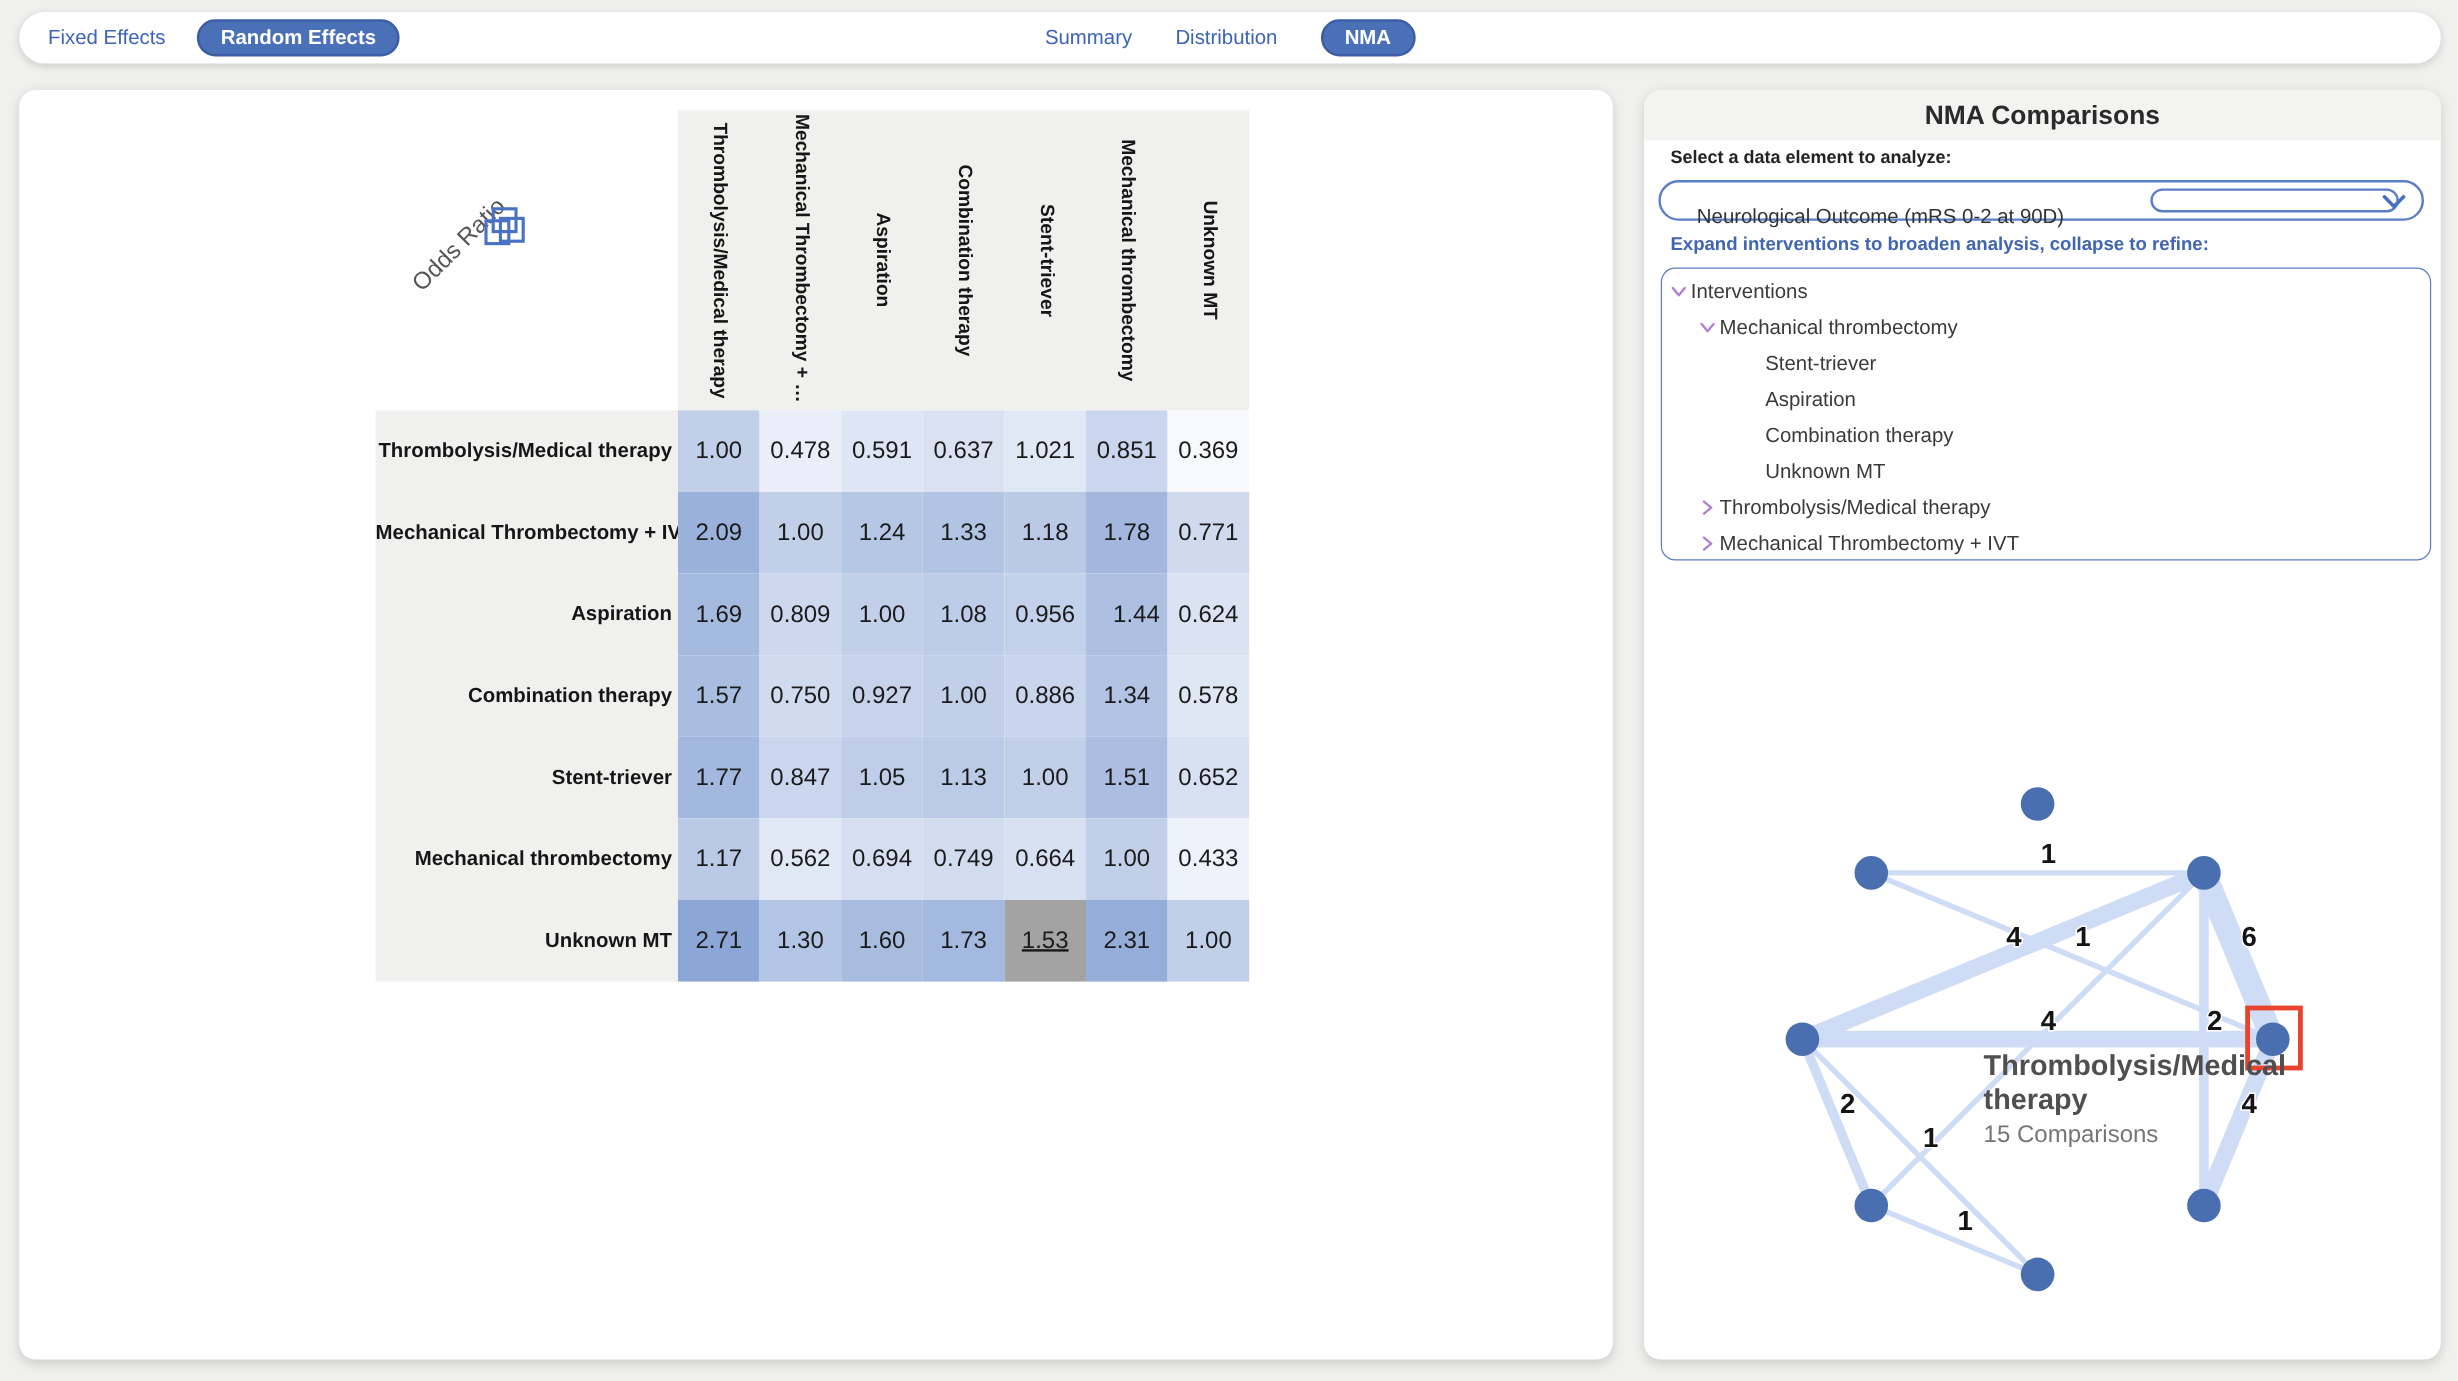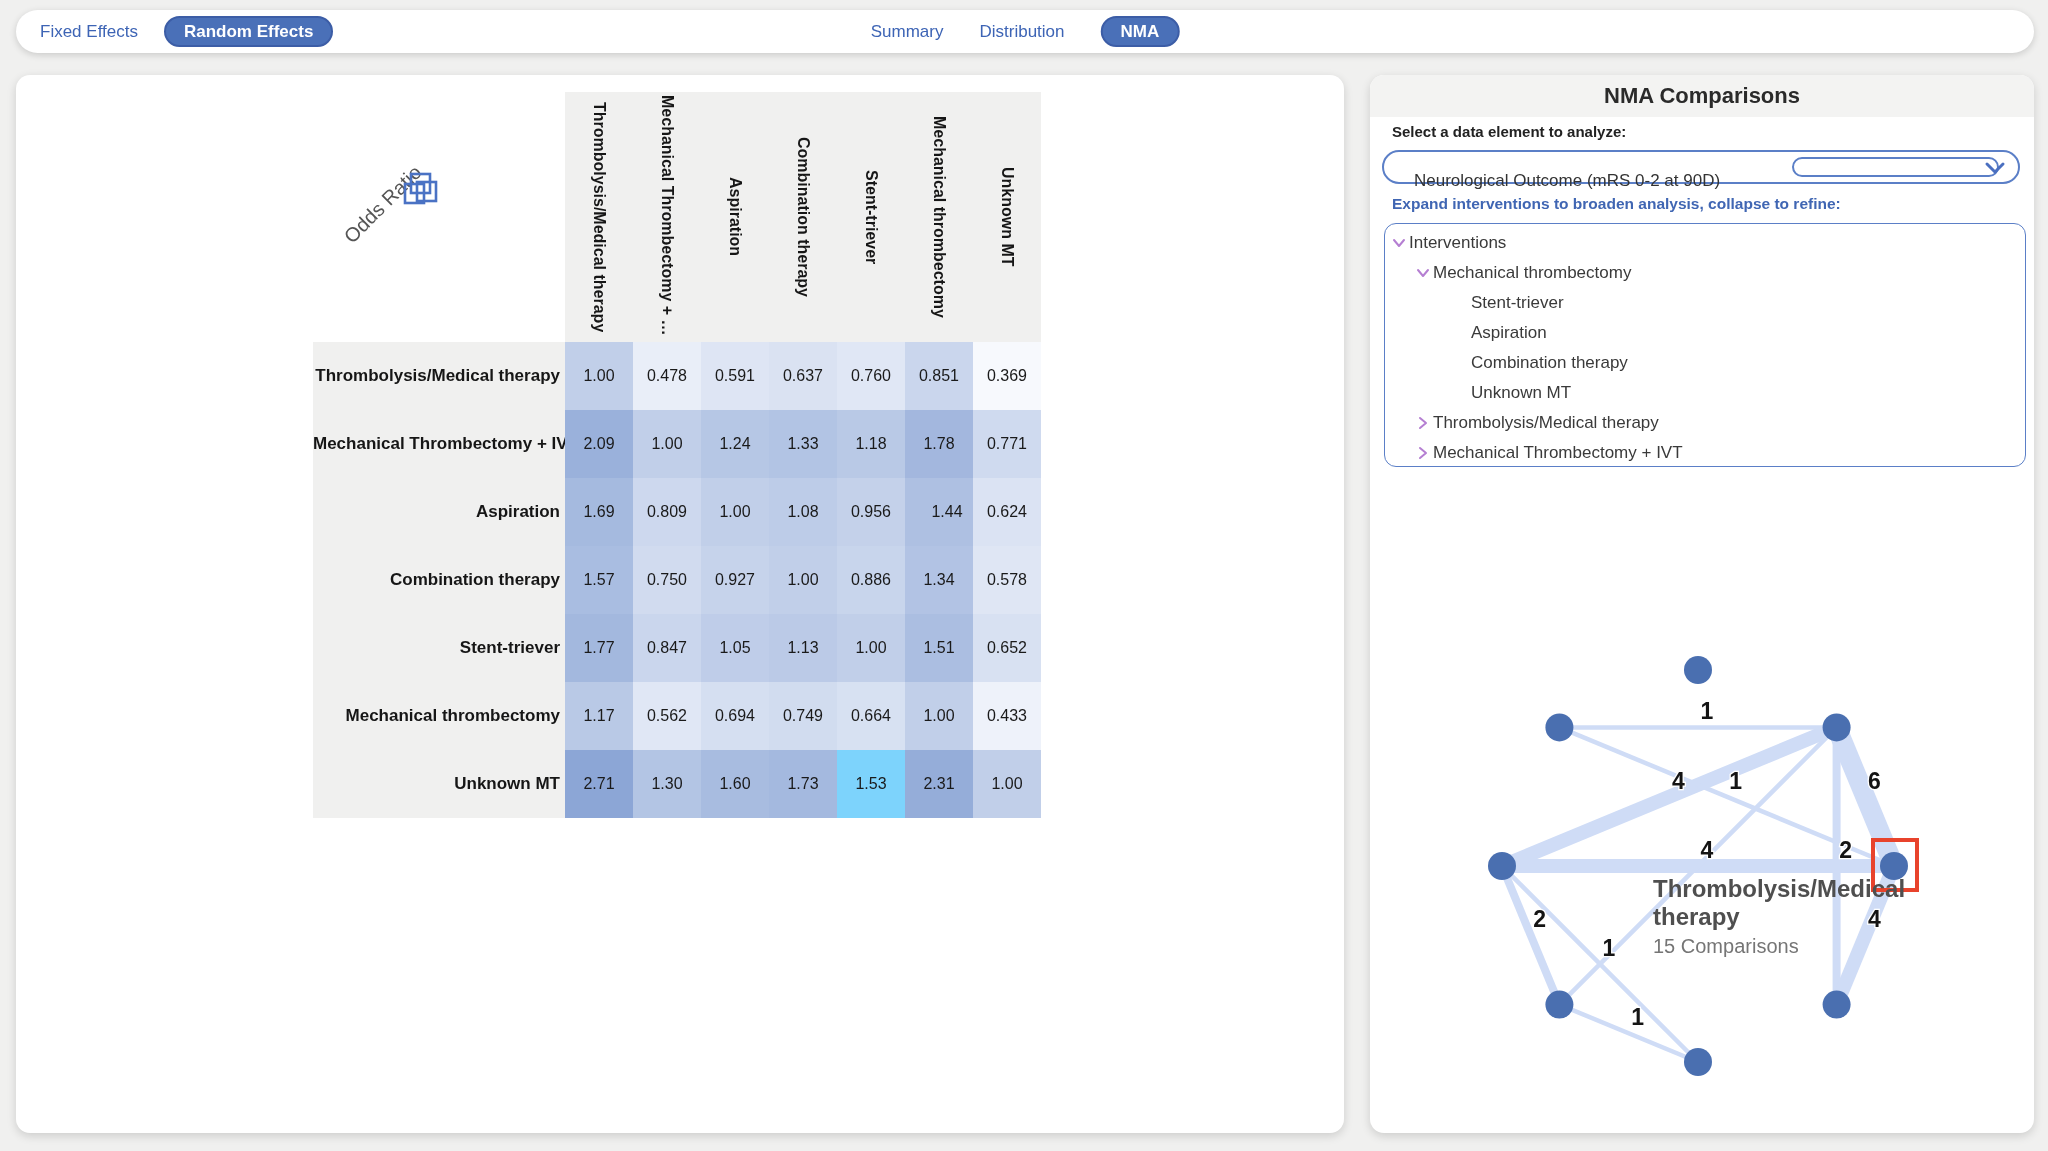--- a/index.html
+++ b/index.html
@@ -60,21 +60,21 @@
   }
   .mx-row { position:absolute; left:297px; width:728px; height:68px; display:flex; }
   .mx-rowlabel {
     width:252px; height:68px; display:flex; align-items:center; justify-content:flex-end;
     padding-right:5px; font-size:17px; font-weight:700; color:#161616;
     overflow:hidden; white-space:nowrap;
   }
   .mx-rowlabel.clip-start { justify-content:flex-start; }
   .mx-cell {
     width:68px; height:68px; display:flex; align-items:center; justify-content:center;
-    font-size:16px; color:#1a1a1a;
+    font-size:20px; color:#1a1a1a;
   }
   
   .panel-header {
     position:absolute; left:0; top:0; width:100%; height:42px;
     background:#f3f3f2; border-radius:14px 14px 0 0;
     display:flex; align-items:center; justify-content:center;
   }
   .panel-header h1 { font-size:22px; font-weight:700; color:#2a2a2a; }
   .select-label {
     position:absolute; left:22px; top:48px; font-size:15px; font-weight:700; color:#222;
@@ -171,21 +171,21 @@
         <span>Unknown MT</span>
       </div>
     </div>
   <div id="mx-rows">
       <div class="mx-row" style="top: 267px;">
         <div class="mx-rowlabel">Thrombolysis/Medical therapy</div>
         <div class="mx-cell" style="background: rgb(193, 207, 233);">1.00</div>
         <div class="mx-cell" style="background: rgb(233, 238, 248);">0.478</div>
         <div class="mx-cell" style="background: rgb(222, 229, 244);">0.591</div>
         <div class="mx-cell" style="background: rgb(218, 226, 242);">0.637</div>
-        <div class="mx-cell" style="background: rgb(224, 231, 245);">0.760</div>
+        <div class="mx-cell" style="background: rgb(224, 231, 245);">1.021</div>
         <div class="mx-cell" style="background: rgb(202, 214, 237);">0.851</div>
         <div class="mx-cell" style="background: rgb(247, 249, 253);">0.369</div>
       </div>
       <div class="mx-row" style="top: 335px;">
         <div class="mx-rowlabel clip-start">Mechanical Thrombectomy + IVT</div>
         <div class="mx-cell" style="background: rgb(154, 177, 219);">2.09</div>
         <div class="mx-cell" style="background: rgb(193, 207, 233);">1.00</div>
         <div class="mx-cell" style="background: rgb(182, 199, 229);">1.24</div>
         <div class="mx-cell" style="background: rgb(178, 196, 228);">1.33</div>
         <div class="mx-cell" style="background: rgb(185, 201, 230);">1.18</div>
@@ -231,21 +231,21 @@
         <div class="mx-cell" style="background: rgb(215, 225, 242);">0.664</div>
         <div class="mx-cell" style="background: rgb(193, 207, 233);">1.00</div>
         <div class="mx-cell" style="background: rgb(238, 242, 250);">0.433</div>
       </div>
       <div class="mx-row" style="top: 675px;">
         <div class="mx-rowlabel">Unknown MT</div>
         <div class="mx-cell" style="background: rgb(140, 166, 214);">2.71</div>
         <div class="mx-cell" style="background: rgb(179, 197, 228);">1.30</div>
         <div class="mx-cell" style="background: rgb(168, 188, 224);">1.60</div>
         <div class="mx-cell" style="background: rgb(164, 185, 223);">1.73</div>
-        <div class="mx-cell" style="background: #7dd3fc;">1.53</div>
+        <div class="mx-cell" style="background: #a3a3a3; text-decoration: underline;">1.53</div>
         <div class="mx-cell" style="background: rgb(149, 173, 217);">2.31</div>
         <div class="mx-cell" style="background: rgb(193, 207, 233);">1.00</div>
       </div>
     </div>
 </div>
 
 <div class="card right">
   <div class="panel-header">
     <h1>NMA Comparisons</h1>
   </div>

